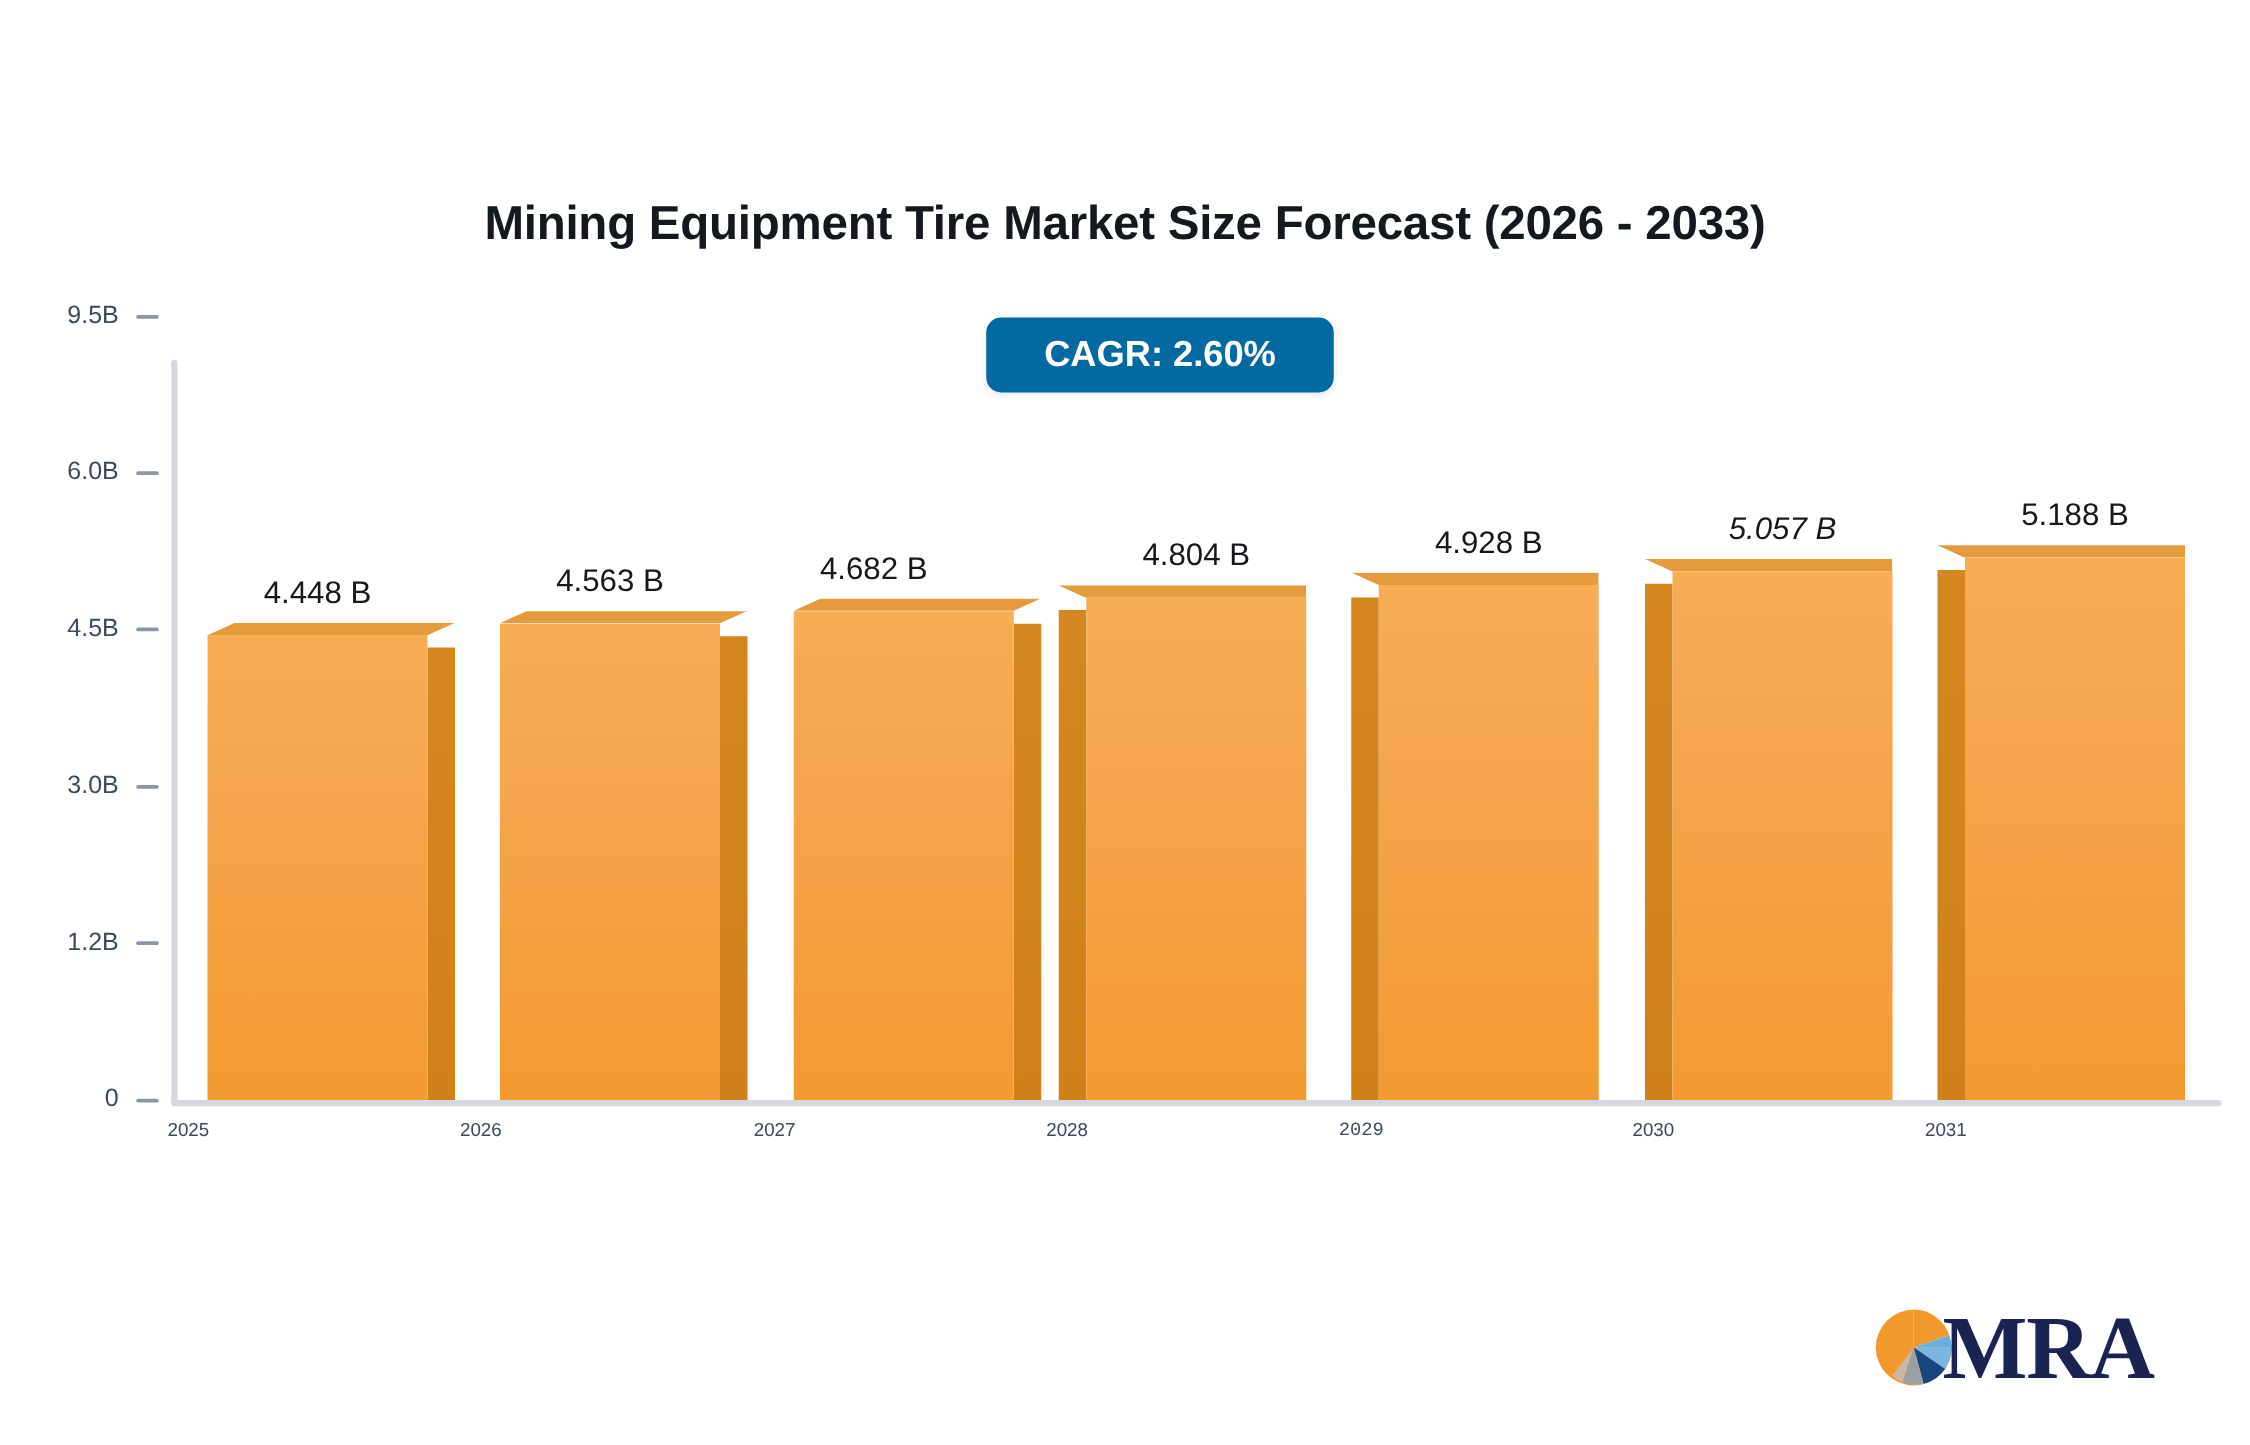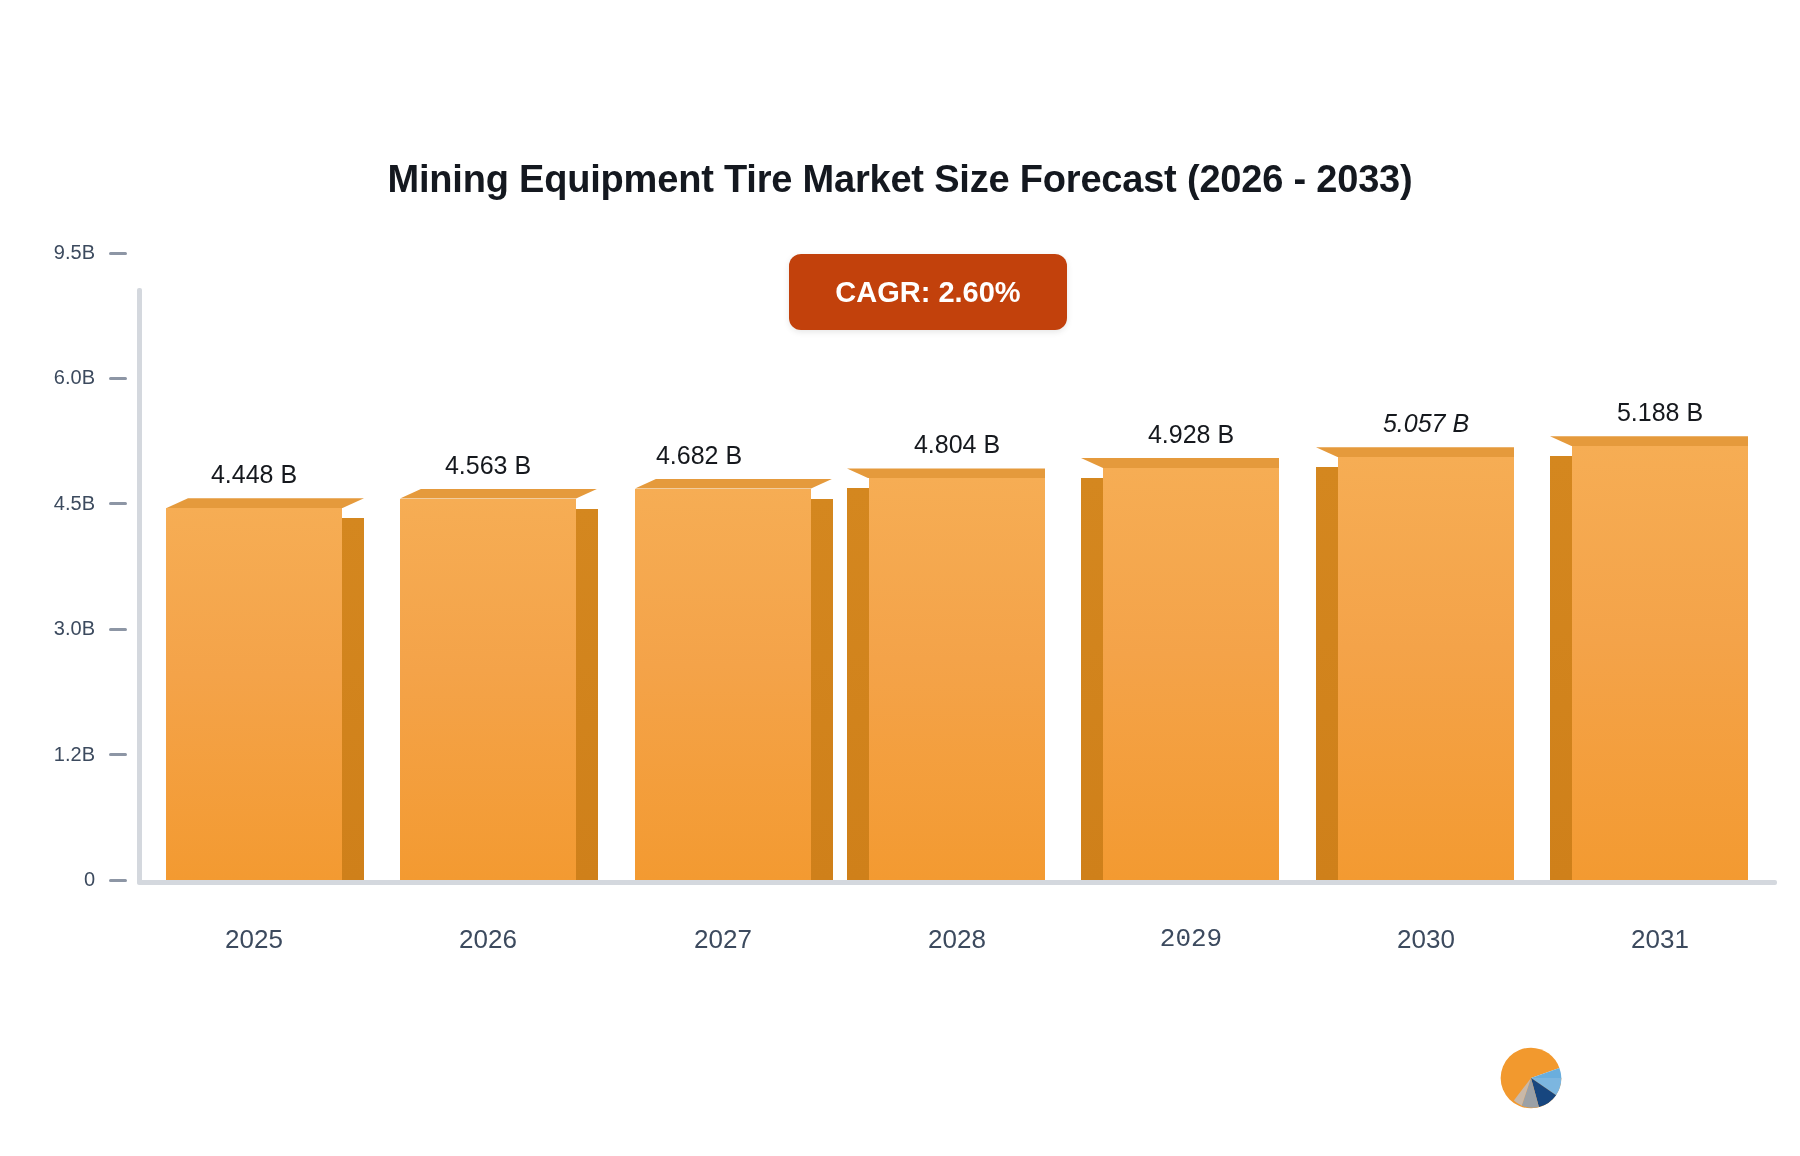--- a/index.html
+++ b/index.html
@@ -41,22 +41,22 @@
     font-weight: normal;
     color: #3c4a5e;
   }
 
   
   #cagr-badge {
     position: absolute;
     left: 789px;
     top: 254px;
     width: 278px;
-    height: 76px;
-    background: #c2410c;
+    height: 60px;
+    background: #0369a1;
     border-radius: 12px;
     display: flex;
     align-items: center;
     justify-content: center;
     color: #ffffff;
     font-size: 29px;
     font-weight: bold;
     box-shadow: 0 2px 6px rgba(0,0,0,0.10);
   }
 
@@ -139,24 +139,23 @@
   .bar-value {
     position: absolute;
     width: 260px;
     text-align: center;
     font-size: 25px;
     color: #15181d;
     white-space: nowrap;
   }
   .x-tick-label {
     position: absolute;
-    top: 924px;
+    top: 896px;
     width: 240px;
-    text-align: center;
-    font-size: 26px;
+    font-size: 15px;
     color: #3c4a5e;
   }
 
   
   #logo {
     position: absolute;
     left: 1498px;
     top: 1038px;
     width: 250px;
     height: 80px;
@@ -274,15 +273,16 @@
       <svg viewBox="0 0 100 100" width="66" height="66" aria-hidden="true">
         <path d="M50 50 L50 4 A46 46 0 1 0 96 50 Z" fill="#f2992e"></path>
         <path d="M50 50 L50 4 A46 46 0 0 1 93 35 Z" fill="#f2992e"></path>
         <path d="M50 50 L93 35 A46 46 0 0 1 96 50 L96 50 Z" fill="#6aaedd"></path>
         <path d="M50 50 L96 50 A46 46 0 0 1 88 76 Z" fill="#7cb6e0"></path>
         <path d="M50 50 L88 76 A46 46 0 0 1 62 94 Z" fill="#17467f"></path>
         <path d="M50 50 L62 94 A46 46 0 0 1 36 92 Z" fill="#9aa0a6"></path>
         <path d="M50 50 L36 92 A46 46 0 0 1 24 84 Z" fill="#c9b8a8"></path>
       </svg>
     </span>
+    <span id="logo-text">MRA</span>
   </div>
 
 </div>
 
 </body></html>

